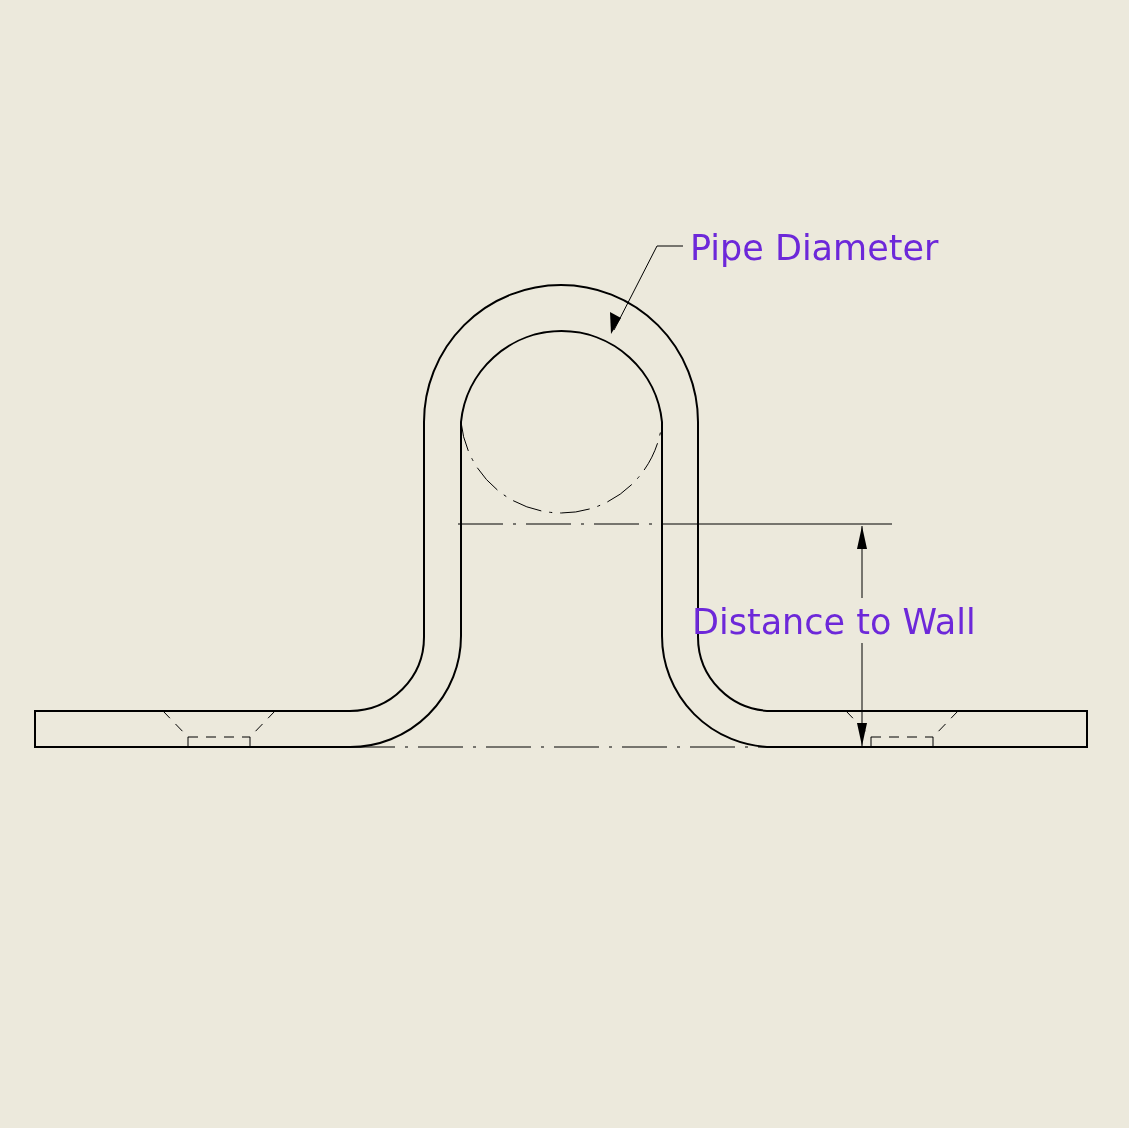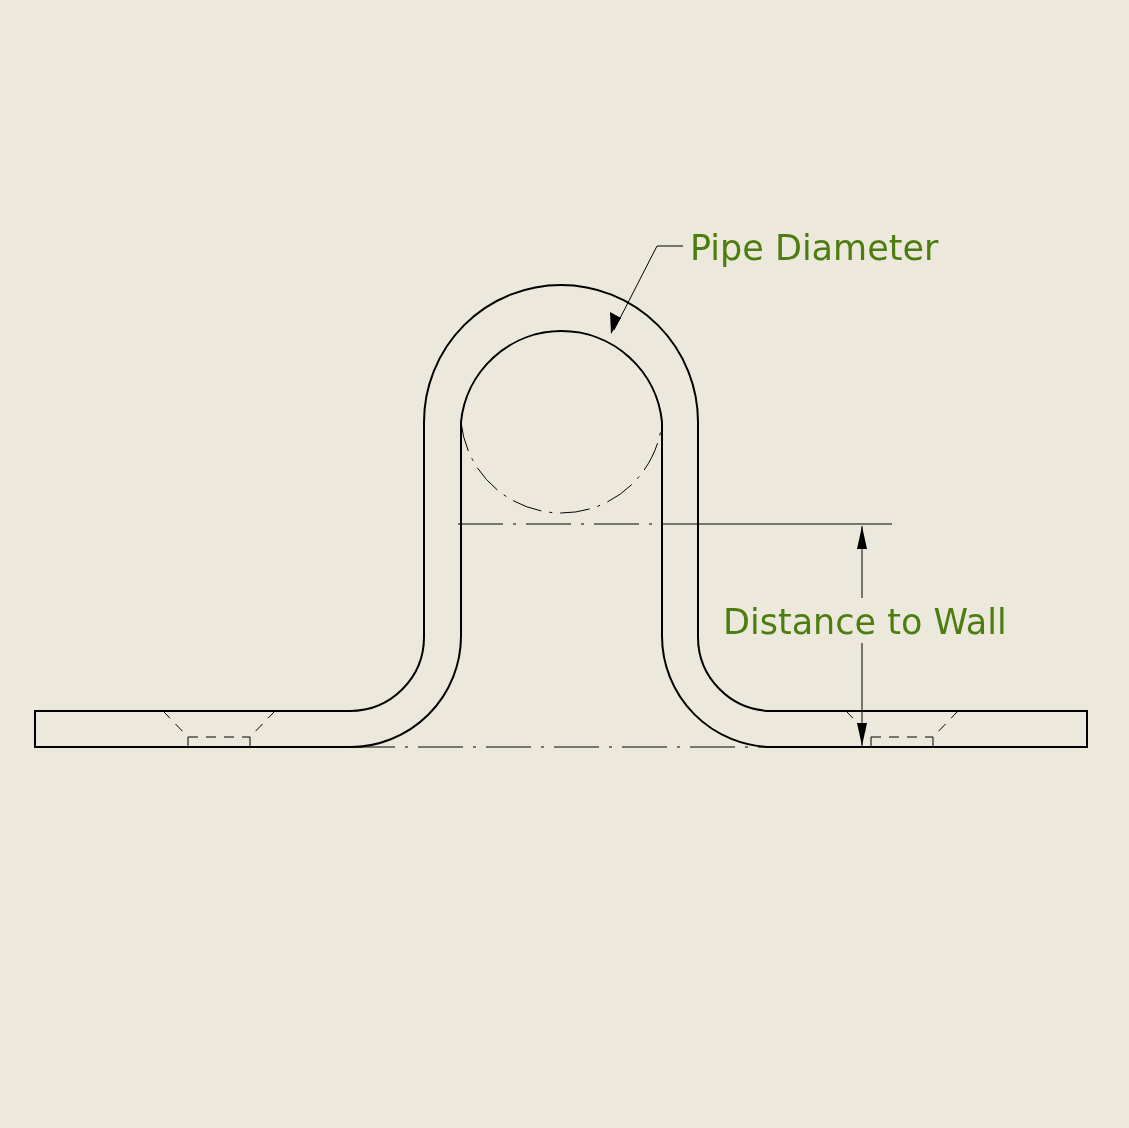--- a/index.html
+++ b/index.html
@@ -1,18 +1,18 @@
 <!DOCTYPE html>
 <html><head>
   <meta charset="utf-8">
   <style>
     html, body { margin:0; padding:0; }
     body { width:1129px; height:1128px; background:#ece9dc; position:relative; overflow:hidden; }
     svg { position:absolute; left:0; top:0; }
-    .lbl { position:absolute; font-family:"DejaVu Sans", sans-serif; font-size:35px; color:#4d7c0f; white-space:nowrap; line-height:1; }
+    .lbl { position:absolute; font-family:"DejaVu Sans", sans-serif; font-size:35px; color:#6d28d9; white-space:nowrap; line-height:1; }
   </style>
 </head>
 <body>
 
 <svg width="1129" height="1128" viewBox="0 0 1129 1128" xmlns="http://www.w3.org/2000/svg">
   <g fill="none" stroke="#000" stroke-width="2">
 
     <path d="M35 711 L350 711 A74 74 0 0 0 424 637 L424 422 A137 137 0 0 1 698 422 L698 637 A74 74 0 0 0 772 711 L1087 711 L1087 747 L772 747 A111 111 0 0 1 662 636 L662 422 A101 101 0 0 0 461 422 L461 636 A111 111 0 0 1 350 747 L35 747 Z"></path>
   </g>
   <g fill="none" stroke="#000" stroke-width="1">
@@ -45,13 +45,13 @@
     <polyline points="683,246 657,246 614,330"></polyline>
   </g>
   <g fill="#000">
     <polygon points="862,526 857,549 867,549"></polygon>
     <polygon points="862,746 857,723 867,723"></polygon>
     <polygon points="611,334 610,312 621,318"></polygon>
   </g>
 </svg>
 
 <div class="lbl" style="left:690px; top:231px;">Pipe Diameter</div>
-<div class="lbl" style="left:723px; top:605px;">Distance to Wall</div>
+<div class="lbl" style="left:692px; top:605px;">Distance to Wall</div>
 
 </body></html>

